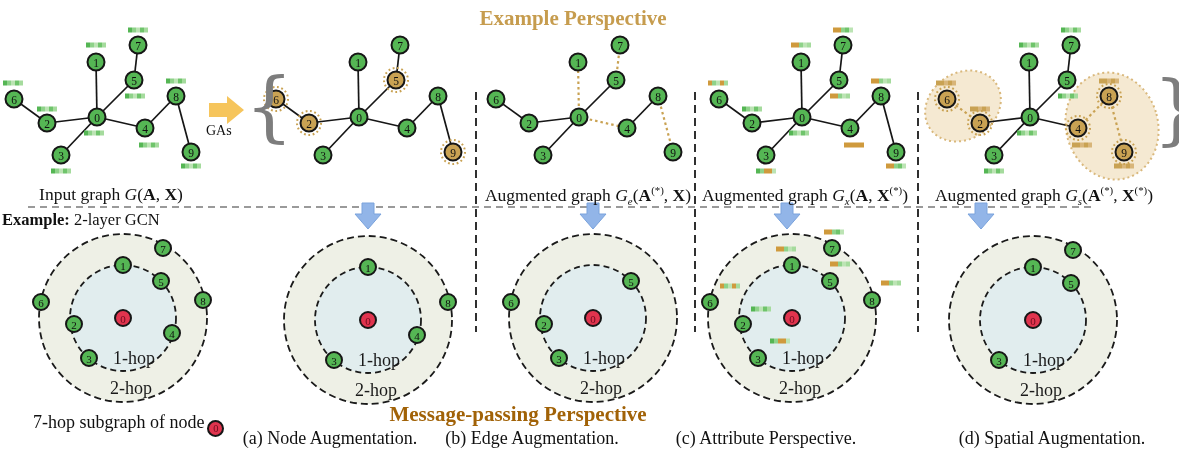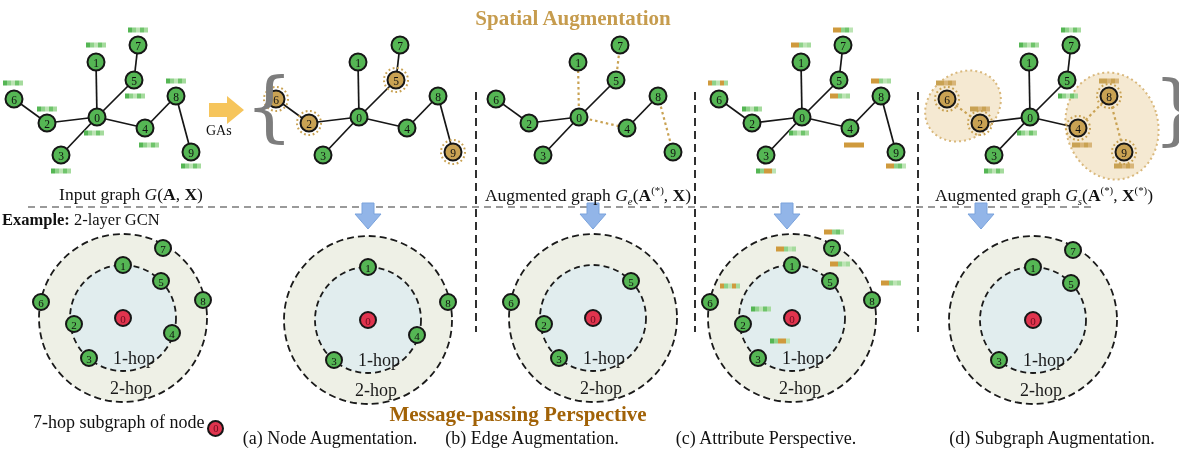--- a/index.html
+++ b/index.html
@@ -481,32 +481,33 @@
         <text x="1033" y="267.5" text-anchor="middle" dominant-baseline="central" font-size="11" fill="#101010">1</text>
         <circle cx="1071" cy="283" r="8" fill="#55b654" stroke="#161616" stroke-width="2"></circle>
         <text x="1071" y="283.5" text-anchor="middle" dominant-baseline="central" font-size="11" fill="#101010">5</text>
         <circle cx="999" cy="360" r="8" fill="#55b654" stroke="#161616" stroke-width="2"></circle>
         <text x="999" y="360.5" text-anchor="middle" dominant-baseline="central" font-size="11" fill="#101010">3</text>
         <circle cx="1073" cy="250" r="8" fill="#55b654" stroke="#161616" stroke-width="2"></circle>
         <text x="1073" y="250.5" text-anchor="middle" dominant-baseline="central" font-size="11" fill="#101010">7</text>
       </g>
     </svg>
 
-  <div class="title spatial">Spatial Augmentation</div>
+  <div class="title spatial">Example Perspective</div>
   <div class="title message">Message-passing Perspective</div>
 
   <div class="gas">GAs</div>
 
   <div class="example"><b>Example:</b><span> 2-layer GCN</span></div>
 
   <div class="brace open">{</div>
   <div class="brace close">}</div>
 
   <div class="hopcap"><span>7-hop subgraph of node</span><span class="rednode">0</span></div>
 
   <div class="bcap" id="bcap0" style="left: 330px; font-family: Liberation Serif, serif;">(a) Node Augmentation.</div>
   <div class="bcap" id="bcap1" style="left: 532px;">(b) Edge Augmentation.</div>
   <div class="bcap" id="bcap2" style="left: 766px;">(c) Attribute Perspective.</div>
-  <div class="bcap" id="bcap3" style="left: 1052px;">(d) Subgraph Augmentation.</div>
-<div class="cap" style="left: 111px; margin-left: 20px;"><span>Input graph </span><span class="it">G</span><span>(</span><span class="bd">A</span><span>, </span><span class="bd">X</span><span>)</span></div>
+  <div class="bcap" id="bcap3" style="left: 1052px;">(d) Spatial Augmentation.</div>
+<div class="cap" style="left: 111px;"><span>Input graph </span><span class="it">G</span><span>(</span><span class="bd">A</span><span>, </span><span class="bd">X</span><span>)</span></div>
     <div class="cap" style="left: 588px; font-family: Liberation Serif, serif;"><span>Augmented graph </span><span class="it">G</span><sub>e</sub><span>(</span><span class="bd">A</span><sup>(*)</sup><span>, </span><span class="bd">X</span><span>)</span></div>
+    <div class="cap" style="left: 805px;"><span>Augmented graph </span><span class="it">G</span><sub>x</sub><span>(</span><span class="bd">A</span><span>, </span><span class="bd">X</span><sup>(*)</sup><span>)</span></div>
     <div class="cap" style="left: 1032px; margin-left: 12px;"><span>Augmented graph </span><span class="it">G</span><sub>s</sub><span>(</span><span class="bd">A</span><sup>(*)</sup><span>, </span><span class="bd">X</span><sup>(*)</sup><span>)</span></div>
   </div>
 
 </body></html>

